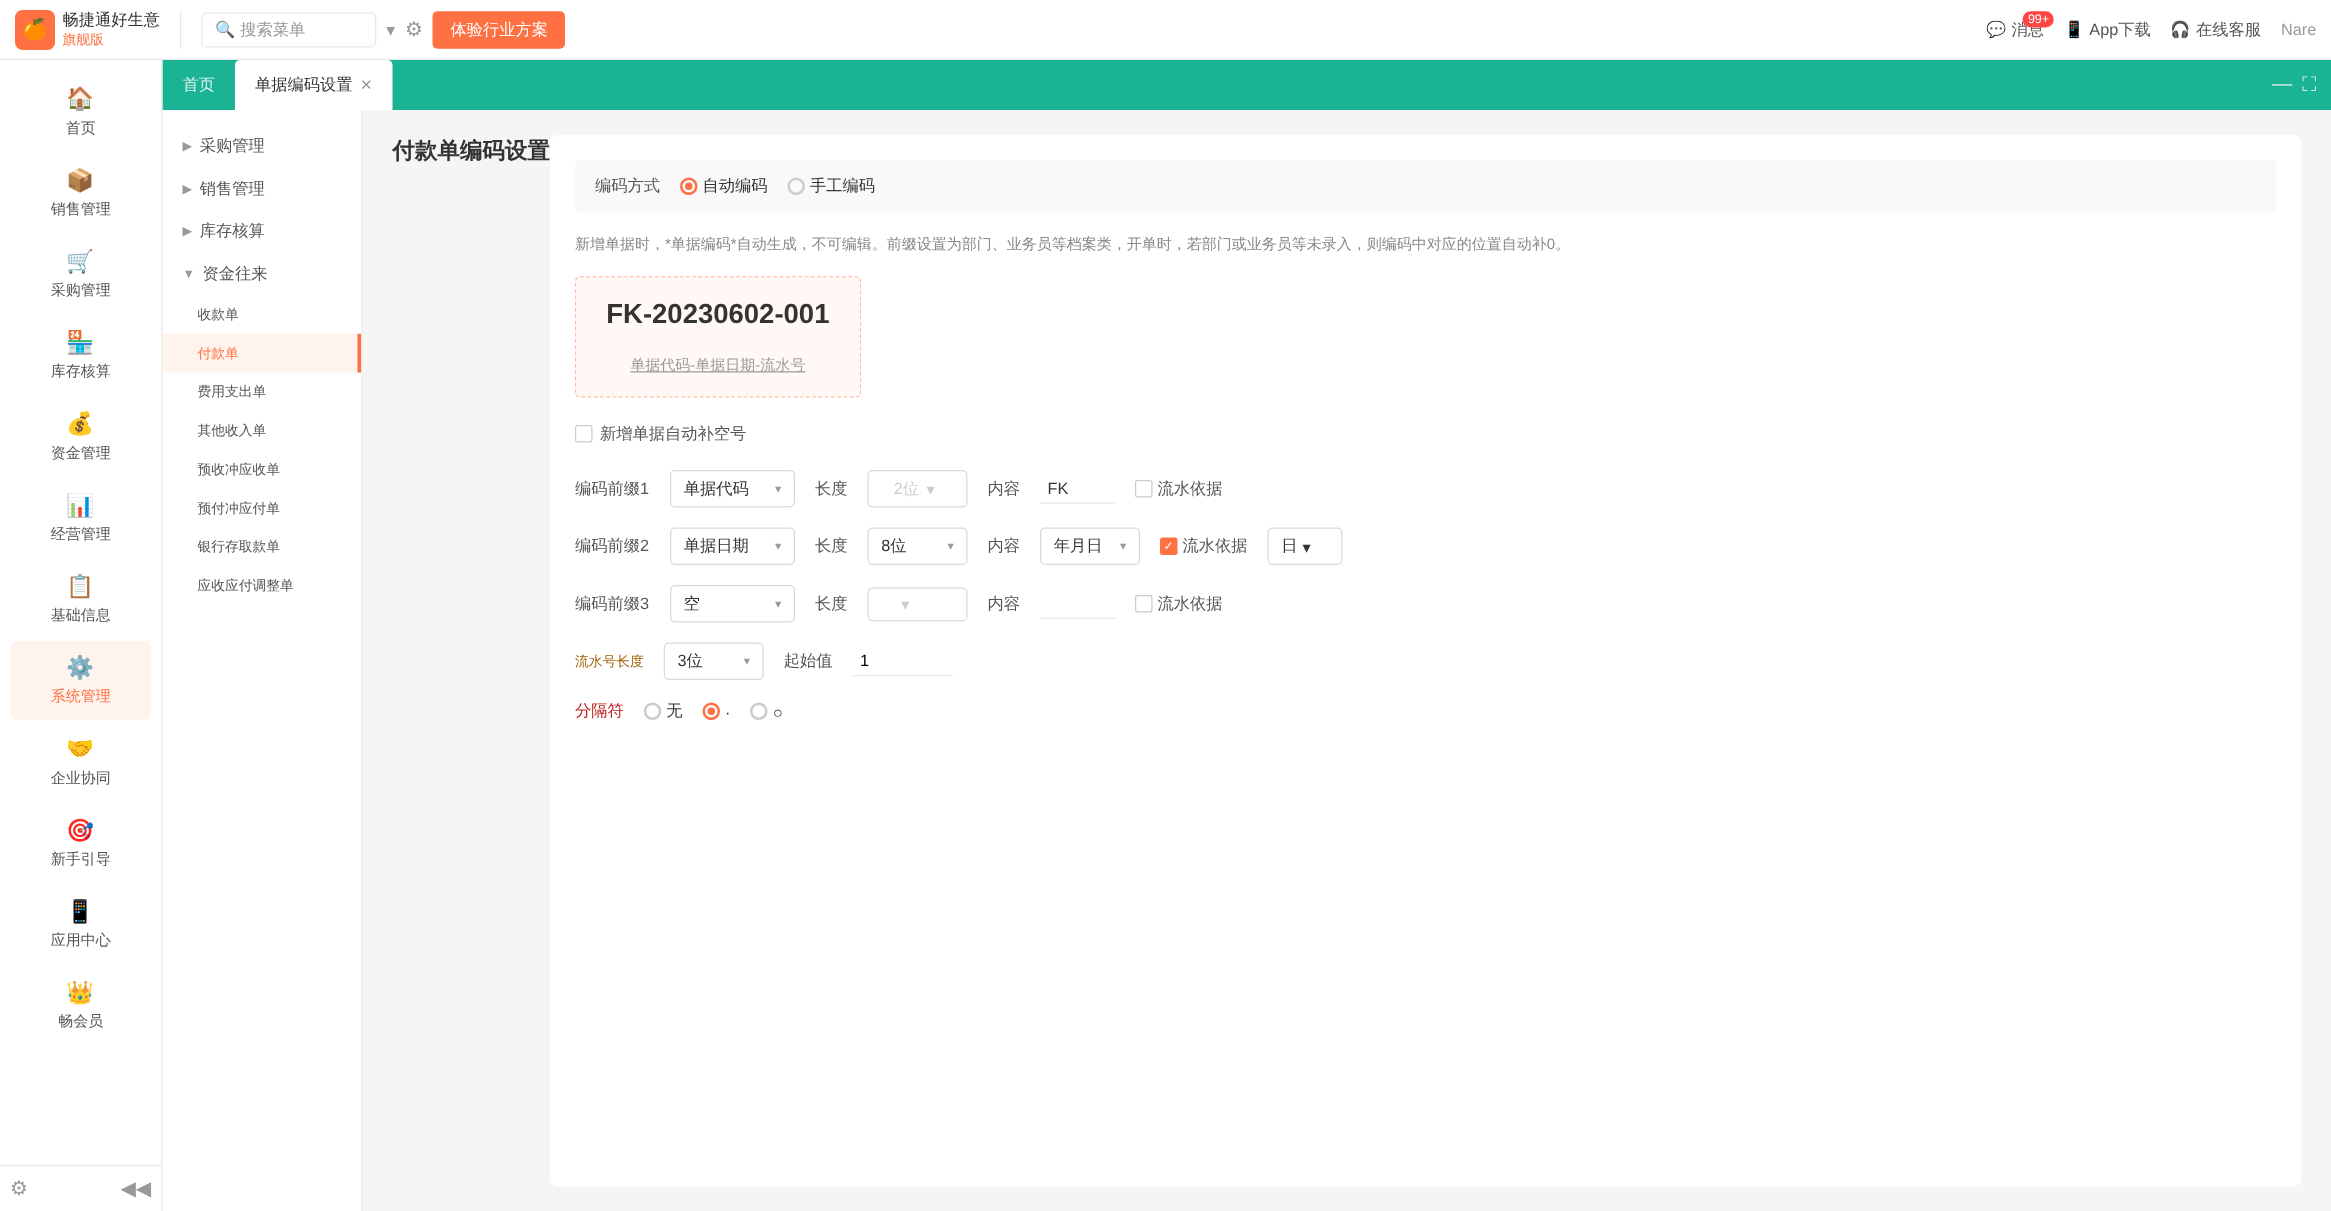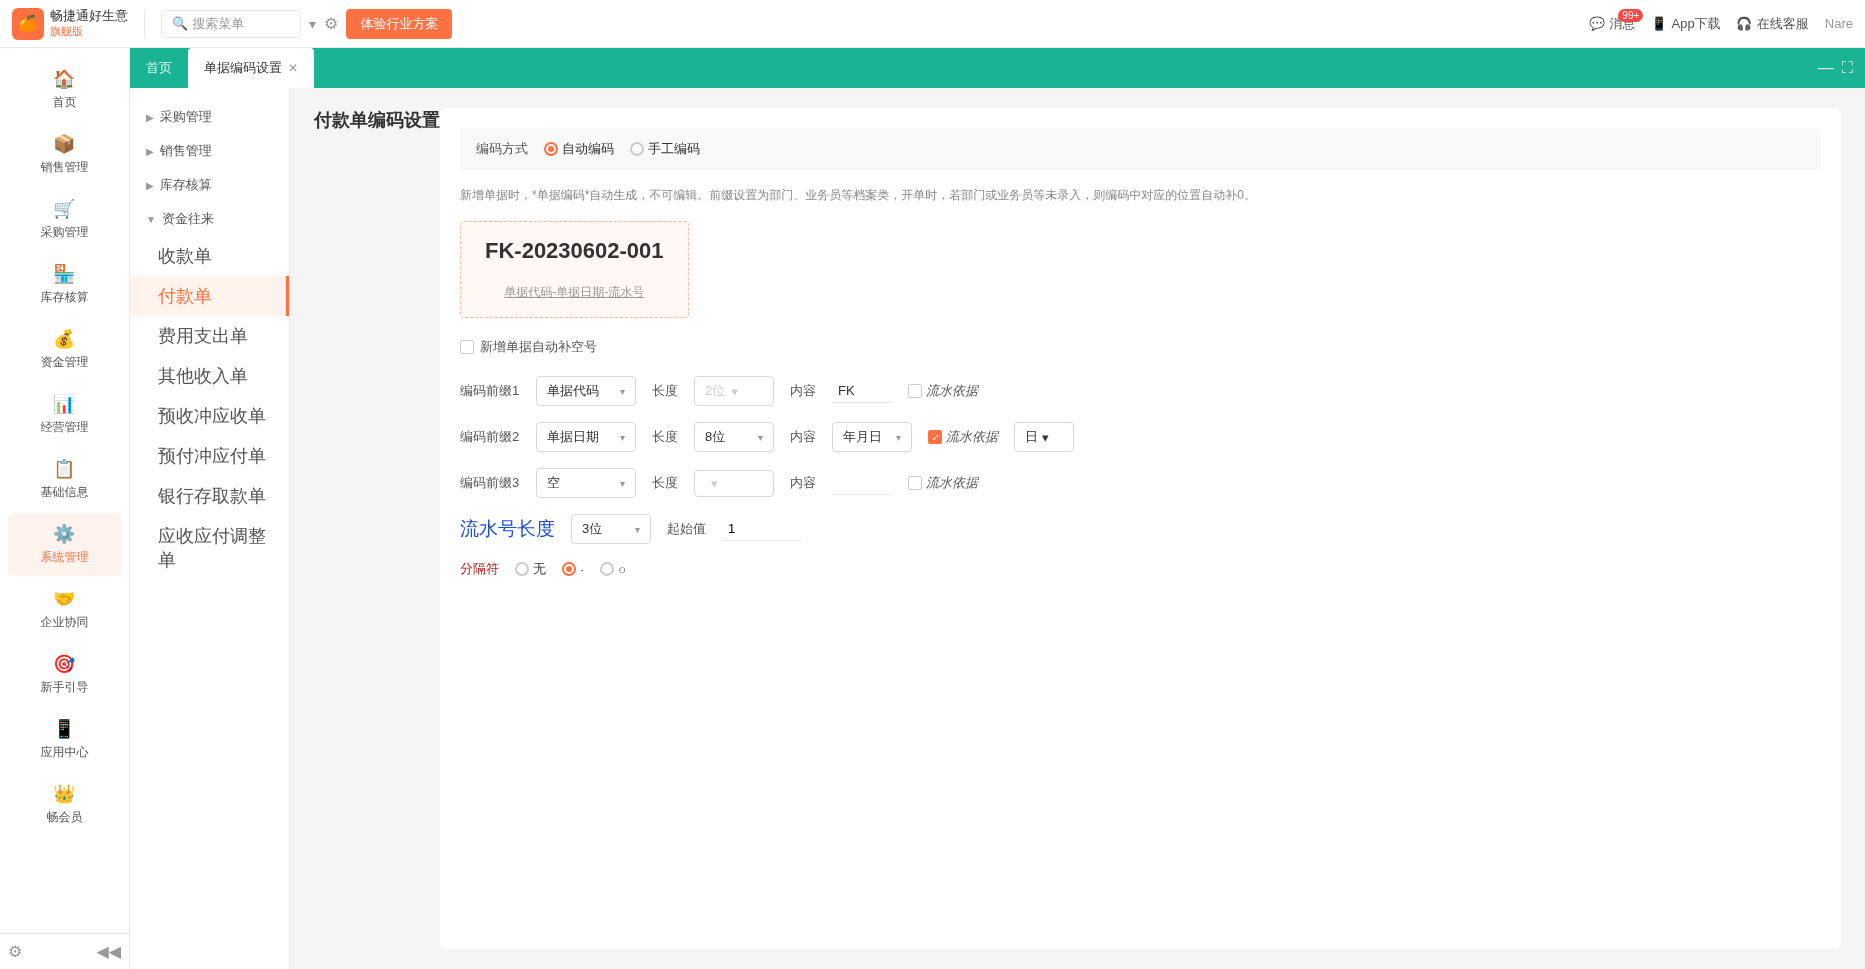--- a/index.html
+++ b/index.html
@@ -105,21 +105,21 @@
       align-items: center;
       gap: 6px;
       padding: 8px 16px;
       font-size: 13px;
       color: #555;
       cursor: pointer;
     }
     .menu-arrow { font-size: 10px; color: #999; }
     .menu-item {
       padding: 8px 16px 8px 28px;
-      font-size: 18px;
+      font-size: 11px;
       color: #555;
       cursor: pointer;
     }
     .menu-item.active { color: #ff7043; background: #fff3ee; border-right: 3px solid #ff7043; }
 
     
     .page-content {
       flex: 1;
       padding: 20px 24px;
       overflow-y: auto;
@@ -195,46 +195,46 @@
       gap: 6px;
       min-width: 100px;
     }
     .form-select .arrow { color: #999; font-size: 10px; margin-left: auto; }
     .length-label { font-size: 13px; color: #555; }
     .length-select {
       display: flex;
       align-items: center;
       border: 1px solid #d9d9d9;
       border-radius: 4px;
-      padding: 5px 10px;
+      padding: 5px 20px;
       font-size: 13px;
       color: #ccc;
       background: #fff;
       cursor: pointer;
       gap: 6px;
       min-width: 80px;
     }
     .content-label { font-size: 13px; color: #555; }
     .content-input {
       border: none;
       border-bottom: 1px solid #e8e8e8;
       padding: 4px 6px;
       font-size: 13px;
       color: #333;
       min-width: 60px;
       background: transparent;
       outline: none;
     }
-    .watermark-check { display: flex; align-items: center; gap: 4px; font-size: 13px; color: #555; font-style: italic; }
+    .watermark-check { display: flex; align-items: center; gap: 4px; font-size: 13px; color: #555; }
     .watermark-check .checkbox-box { width: 14px; height: 14px; border: 1px solid #ccc; border-radius: 2px; }
     .watermark-check .checkbox-checked { width: 14px; height: 14px; background: #ff7043; border-radius: 2px; display: flex; align-items: center; justify-content: center; color: white; font-size: 10px; }
 
     
     .serial-row { display: flex; align-items: center; gap: 16px; margin-bottom: 16px; }
-    .serial-label { font-size: 19px; color: #1d4ed8; font-family: Liberation Serif, serif; }
+    .serial-label { font-size: 11px; color: #a16207; font-family: Liberation Serif, serif; }
     .start-label { font-size: 13px; color: #555; }
     .start-input {
       border: none;
       border-bottom: 1px solid #e8e8e8;
       padding: 4px 6px;
       font-size: 13px;
       width: 80px;
       outline: none;
     }
 

